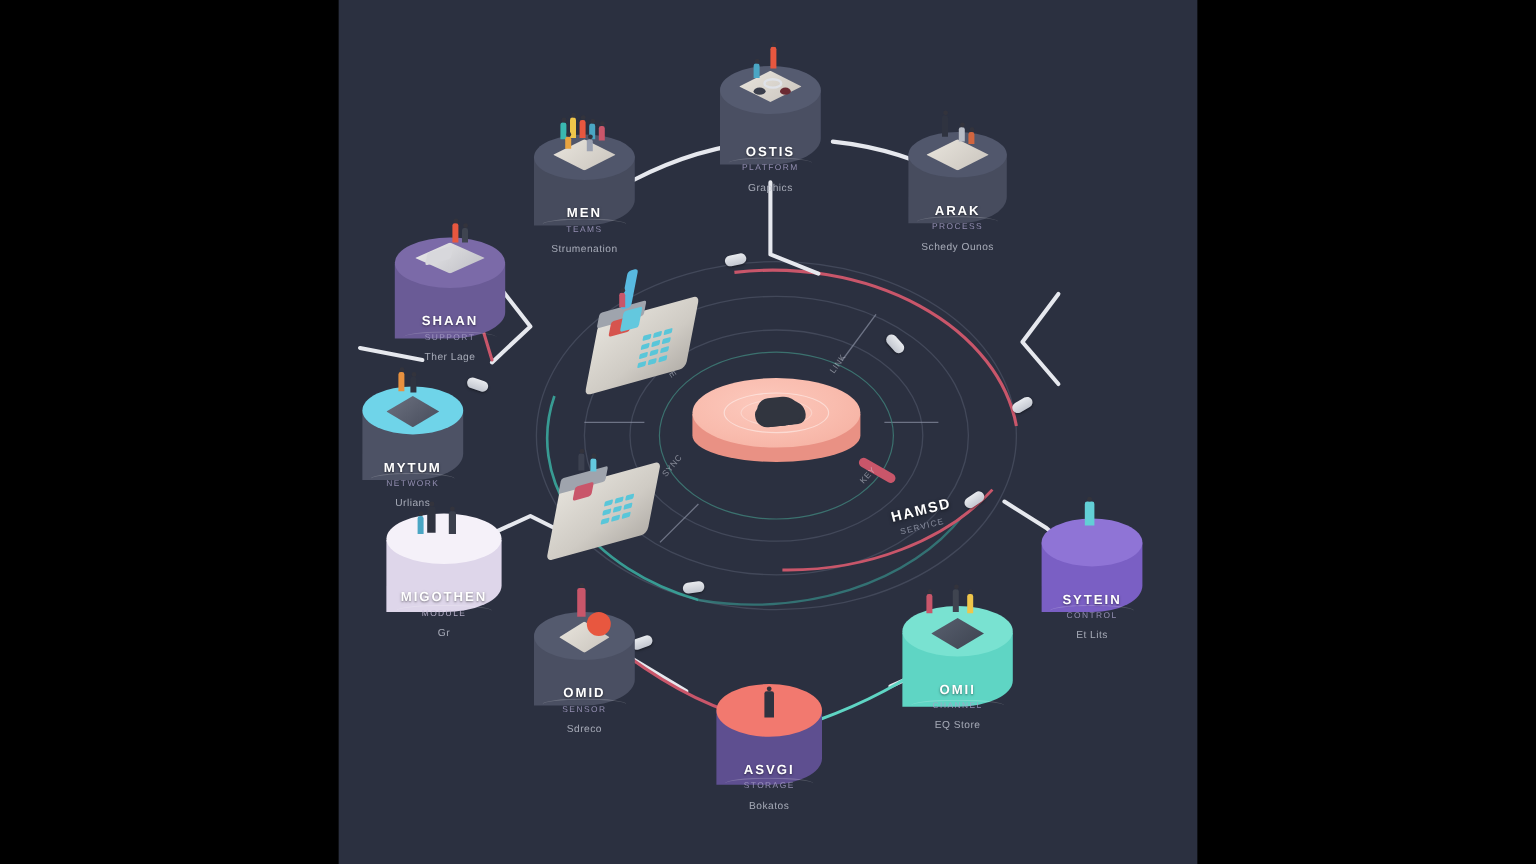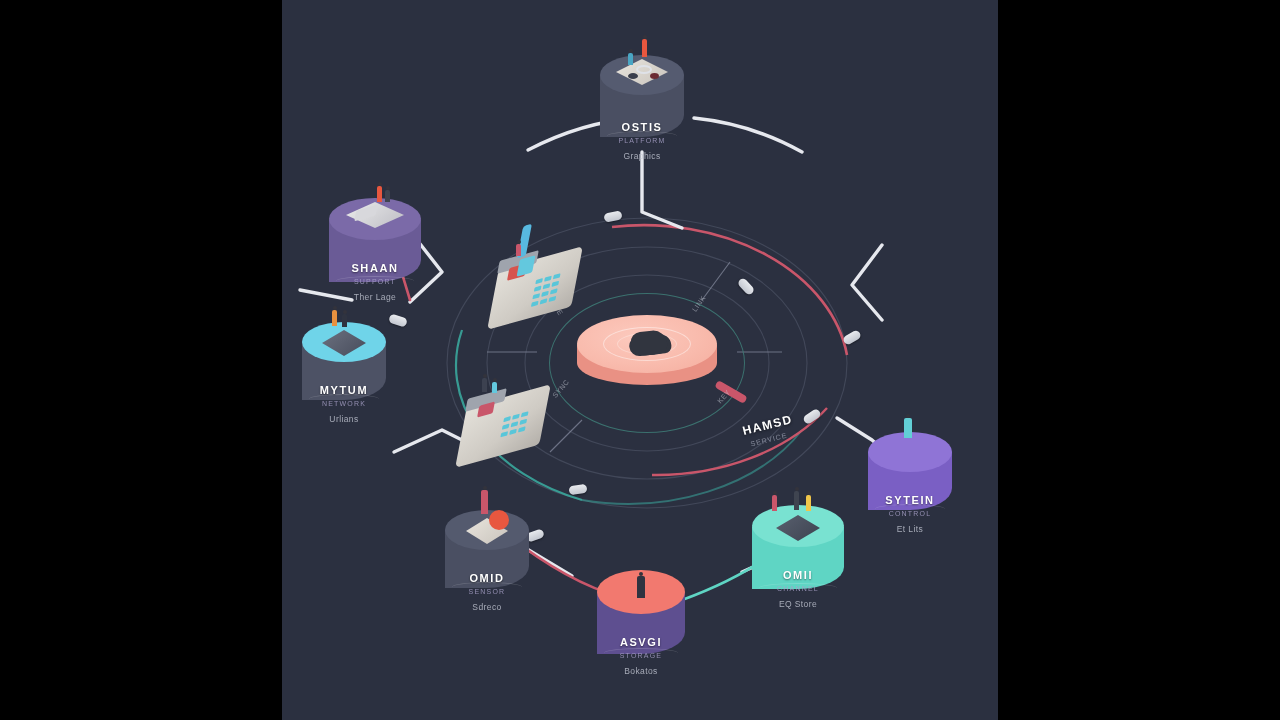--- a/index.html
+++ b/index.html
@@ -260,21 +260,53 @@
         <div class="fig" style="left:28px; top:-2px; height:12px; background:#4aa6c4;"></div>
         <div class="prop" style="left:36px; top:10px; width:16px; height:9px; border:2px solid #dfe2e8; border-radius:50%;"></div>
         <div class="prop" style="left:28px; top:18px; width:10px; height:6px; background:#3b3f4c; border-radius:50%;"></div>
         <div class="prop" style="left:50px; top:18px; width:9px; height:6px; background:#6b2b33; border-radius:50%;"></div>
       </div>
       <div class="node-label" style="top:66px;">OSTIS</div>
       <div class="node-sub" style="top:82px;">PLATFORM</div>
       <div class="node-caption" style="top:96px;">Graphics</div>
     </div>
 
-
+    <div class="node" style="left:163px; top:112px; width:84px;">
+      <div class="cyl" style="height:92px;">
+        <div class="cyl-side" style="top:18px; height:58px; background:#464b5d;"></div>
+        <div class="cyl-top" style="height:38px; background:#50566b;"></div>
+        <div class="cyl-hl" style="top:70px;"></div>
+        <div class="plat" style="top:4px;"></div>
+        <div class="fig" style="left:22px; top:-10px; height:14px; background:#3ab8b0;"></div>
+        <div class="fig" style="left:30px; top:-14px; height:17px; background:#f0c64a;"></div>
+        <div class="fig" style="left:38px; top:-12px; height:15px; background:#e8573f;"></div>
+        <div class="fig" style="left:46px; top:-9px; height:13px; background:#4aa6c4;"></div>
+        <div class="fig" style="left:54px; top:-7px; height:12px; background:#c9566a;"></div>
+        <div class="fig" style="left:26px; top:2px; height:10px; background:#e8a33f;"></div>
+        <div class="fig" style="left:44px; top:4px; height:10px; background:#9aa0b0;"></div>
+      </div>
+      <div class="node-label" style="top:60px;">MEN</div>
+      <div class="node-sub" style="top:76px;">TEAMS</div>
+      <div class="node-caption" style="top:90px;">Strumenation</div>
+    </div>
+
+    <div class="node" style="left:475px; top:110px; width:82px;">
+      <div class="cyl" style="height:92px;">
+        <div class="cyl-side" style="top:18px; height:58px; background:#474c5e;"></div>
+        <div class="cyl-top" style="height:38px; background:#51576c;"></div>
+        <div class="cyl-hl" style="top:70px;"></div>
+        <div class="plat" style="top:6px;"></div>
+        <div class="fig" style="left:28px; top:-14px; height:18px; background:#2f3340;"></div>
+        <div class="fig" style="left:42px; top:-4px; height:12px; background:#b8bcc6;"></div>
+        <div class="fig" style="left:50px; top:0px;  height:10px; background:#d1653f;"></div>
+      </div>
+      <div class="node-label" style="top:60px;">ARAK</div>
+      <div class="node-sub" style="top:76px;">PROCESS</div>
+      <div class="node-caption" style="top:90px;">Schedy Ounos</div>
+    </div>
 
 
     <div class="node" style="left:20px; top:322px; width:84px;">
       <div class="cyl" style="height:92px;">
         <div class="cyl-side" style="top:20px; height:58px; background:#4d5265;"></div>
         <div class="cyl-top" style="height:40px; background:#6fd4e9;"></div>
         <div class="cyl-hl" style="top:72px;"></div>
         <div class="plat" style="top:8px; width:44px; background:linear-gradient(140deg,#6c7180,#474c5b);"></div>
         <div class="fig" style="left:30px; top:-12px; height:16px; background:#e8913f;"></div>
         <div class="fig" style="left:40px; top:-8px; height:13px; background:#2f3340;"></div>
@@ -292,20 +324,33 @@
         <div class="plat" style="top:4px; width:58px; background:linear-gradient(140deg,#ececec,#bdbdc4);"></div>
         <div class="slab" style="left:26px; top:10px; width:22px; height:10px; background:#d8d8dc;"></div>
         <div class="fig" style="left:48px; top:-12px; height:16px; background:#e8573f;"></div>
         <div class="fig" style="left:56px; top:-8px; height:12px; background:#3f4450;"></div>
       </div>
       <div class="node-label" style="top:64px;">SHAAN</div>
       <div class="node-sub" style="top:80px;">SUPPORT</div>
       <div class="node-caption" style="top:94px;">Ther Lage</div>
     </div>
 
+    <div class="node" style="left:40px; top:428px; width:96px;">
+      <div class="cyl" style="height:94px;">
+        <div class="cyl-side" style="top:22px; height:60px; background:#ded6ea;"></div>
+        <div class="cyl-top" style="height:42px; background:#f5f1f9;"></div>
+        <div class="cyl-hl" style="top:76px;"></div>
+        <div class="fig" style="left:34px; top:-6px; height:22px; width:7px; background:#2f3340;"></div>
+        <div class="fig" style="left:52px; top:-2px; height:19px; width:6px; background:#3a3f4c;"></div>
+        <div class="fig" style="left:26px; top:2px; height:15px; background:#4aa6c4;"></div>
+      </div>
+      <div class="node-label" style="top:64px; color:#ffffff;">MIGOTHEN</div>
+      <div class="node-sub" style="top:80px; color:#cbc2dd;">MODULE</div>
+      <div class="node-caption" style="top:94px;">Gr</div>
+    </div>
 
     <div class="node" style="left:163px; top:510px; width:84px;">
       <div class="cyl" style="height:92px;">
         <div class="cyl-side" style="top:20px; height:58px; background:#4a4f62;"></div>
         <div class="cyl-top" style="height:40px; background:#545a6e;"></div>
         <div class="cyl-hl" style="top:72px;"></div>
         <div class="plat" style="top:8px; width:42px;"></div>
         <div class="fig" style="left:36px; top:-20px; height:24px; width:7px; background:#c9566a;"></div>
         <div class="prop" style="left:44px; top:0px; width:20px; height:20px; border-radius:50%; background:#e8573f;"></div>
       </div>

